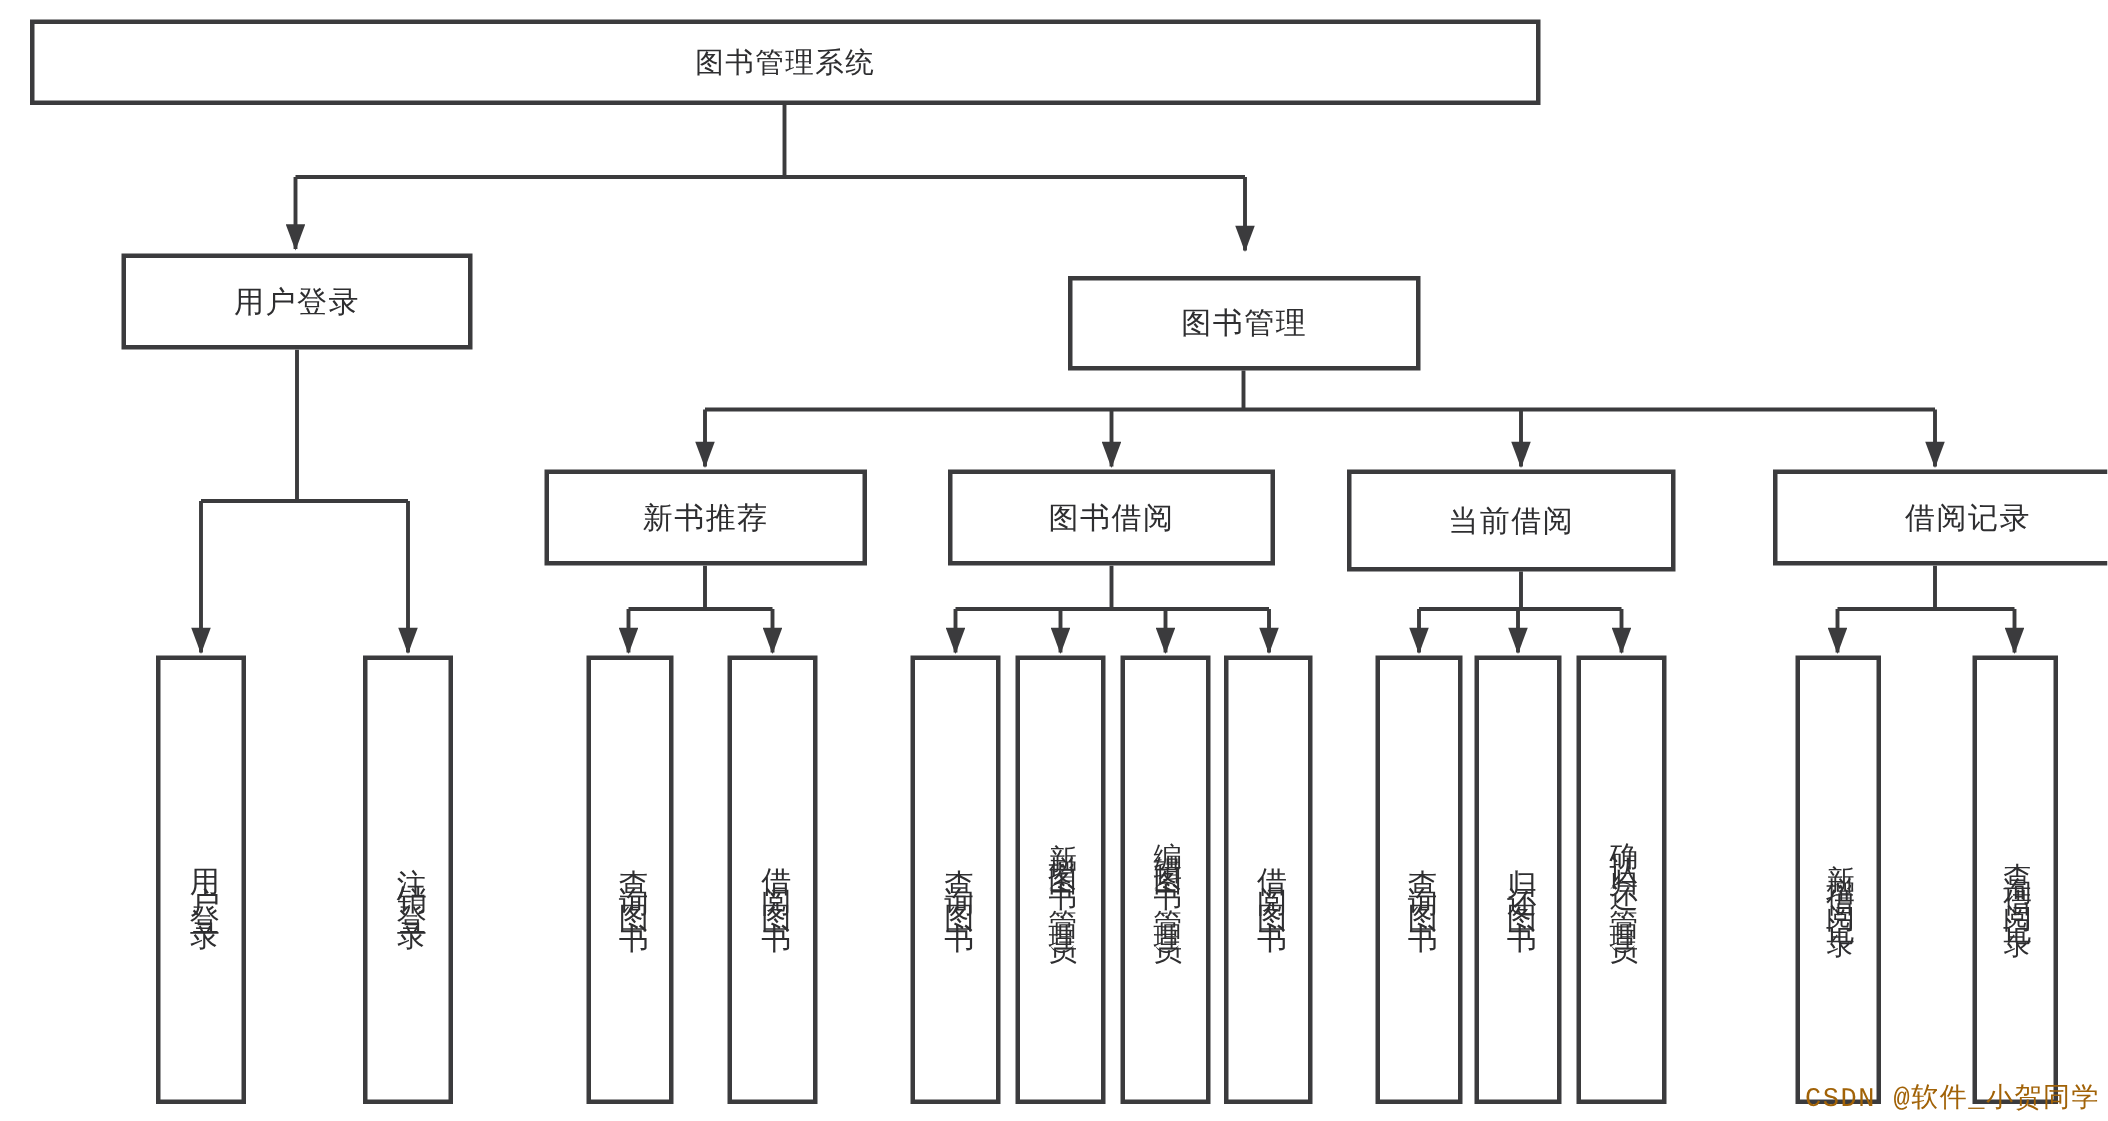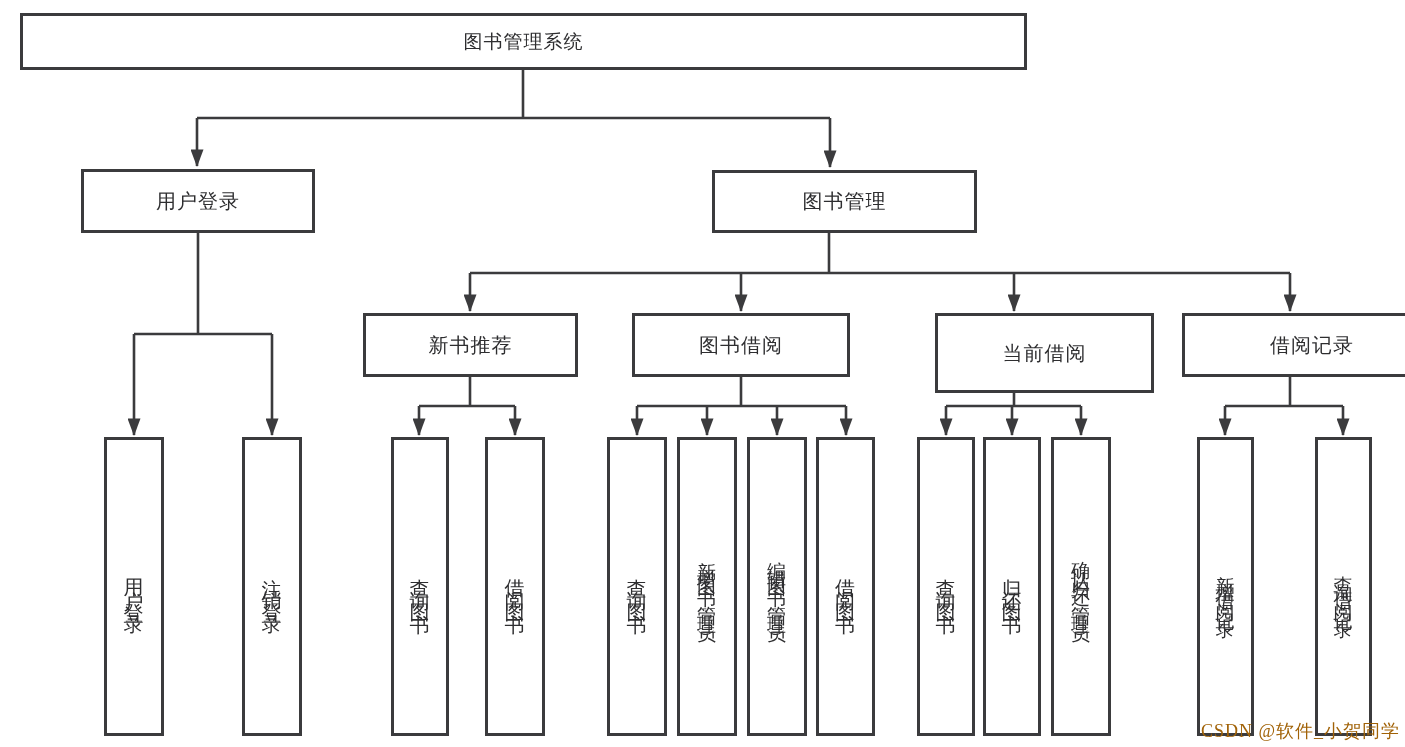--- a/index.html
+++ b/index.html
@@ -1,20 +1,20 @@
 <!DOCTYPE html>
 <html><head>
 <meta charset="utf-8">
 <style>
   html,body{margin:0;padding:0;background:#ffffff;}
   #stage{
     position:relative;
     width:1405px;height:747px;
     background:#ffffff;
-    font-family:Liberation Serif, serif;
+    font-family:Liberation Mono, monospace;
     overflow:hidden;
   }
   #wires{position:absolute;left:0;top:0;z-index:1;}
   .node{
     position:absolute;
     box-sizing:border-box;
     border:3px solid #3b3b3d;
     background:#ffffff;
     display:flex;align-items:center;justify-content:center;
     color:#2e2e30;
@@ -88,31 +88,31 @@
     </g>
   </svg>
 
   <div class="node root-node" style="left:20px;top:13px;width:1007px;height:57px">
     <span>图书管理系统</span>
   </div>
 
   <div class="node" style="left:81px;top:169px;width:234px;height:64px">
     <span>用户登录</span>
   </div>
-  <div class="node" style="left:712px;top:170px;width:265px;height:63px">
+  <div class="node" style="left:712px;top:184px;width:235px;height:63px">
     <span>图书管理</span>
   </div>
 
   <div class="node" style="left:632px;top:313px;width:218px;height:64px">
     <span>图书借阅</span>
   </div>
   <div class="node" style="left:363px;top:313px;width:215px;height:64px">
     <span>新书推荐</span>
   </div>
-  <div class="node" style="left:935px;top:313px;width:219px;height:80px">
+  <div class="node" style="left:898px;top:313px;width:219px;height:68px">
     <span>当前借阅</span>
   </div>
   <div class="node" style="left:1182px;top:313px;width:260px;height:64px">
     <span>借阅记录</span>
   </div>
 
   <div class="node vnode" style="left:104px;top:437px;width:60px;height:299px">
     <span class="vtext">用户登录</span>
   </div>
   <div class="node vnode" style="left:242px;top:437px;width:60px;height:299px">

